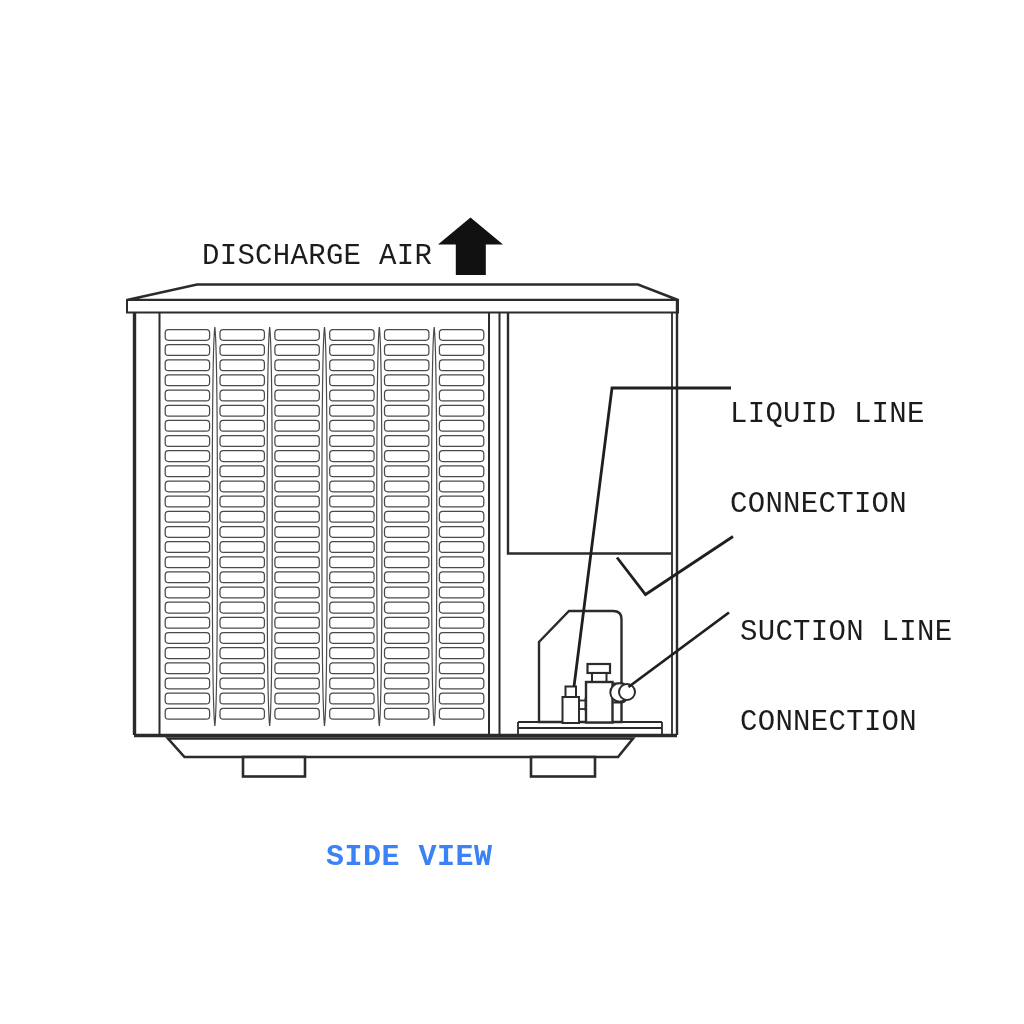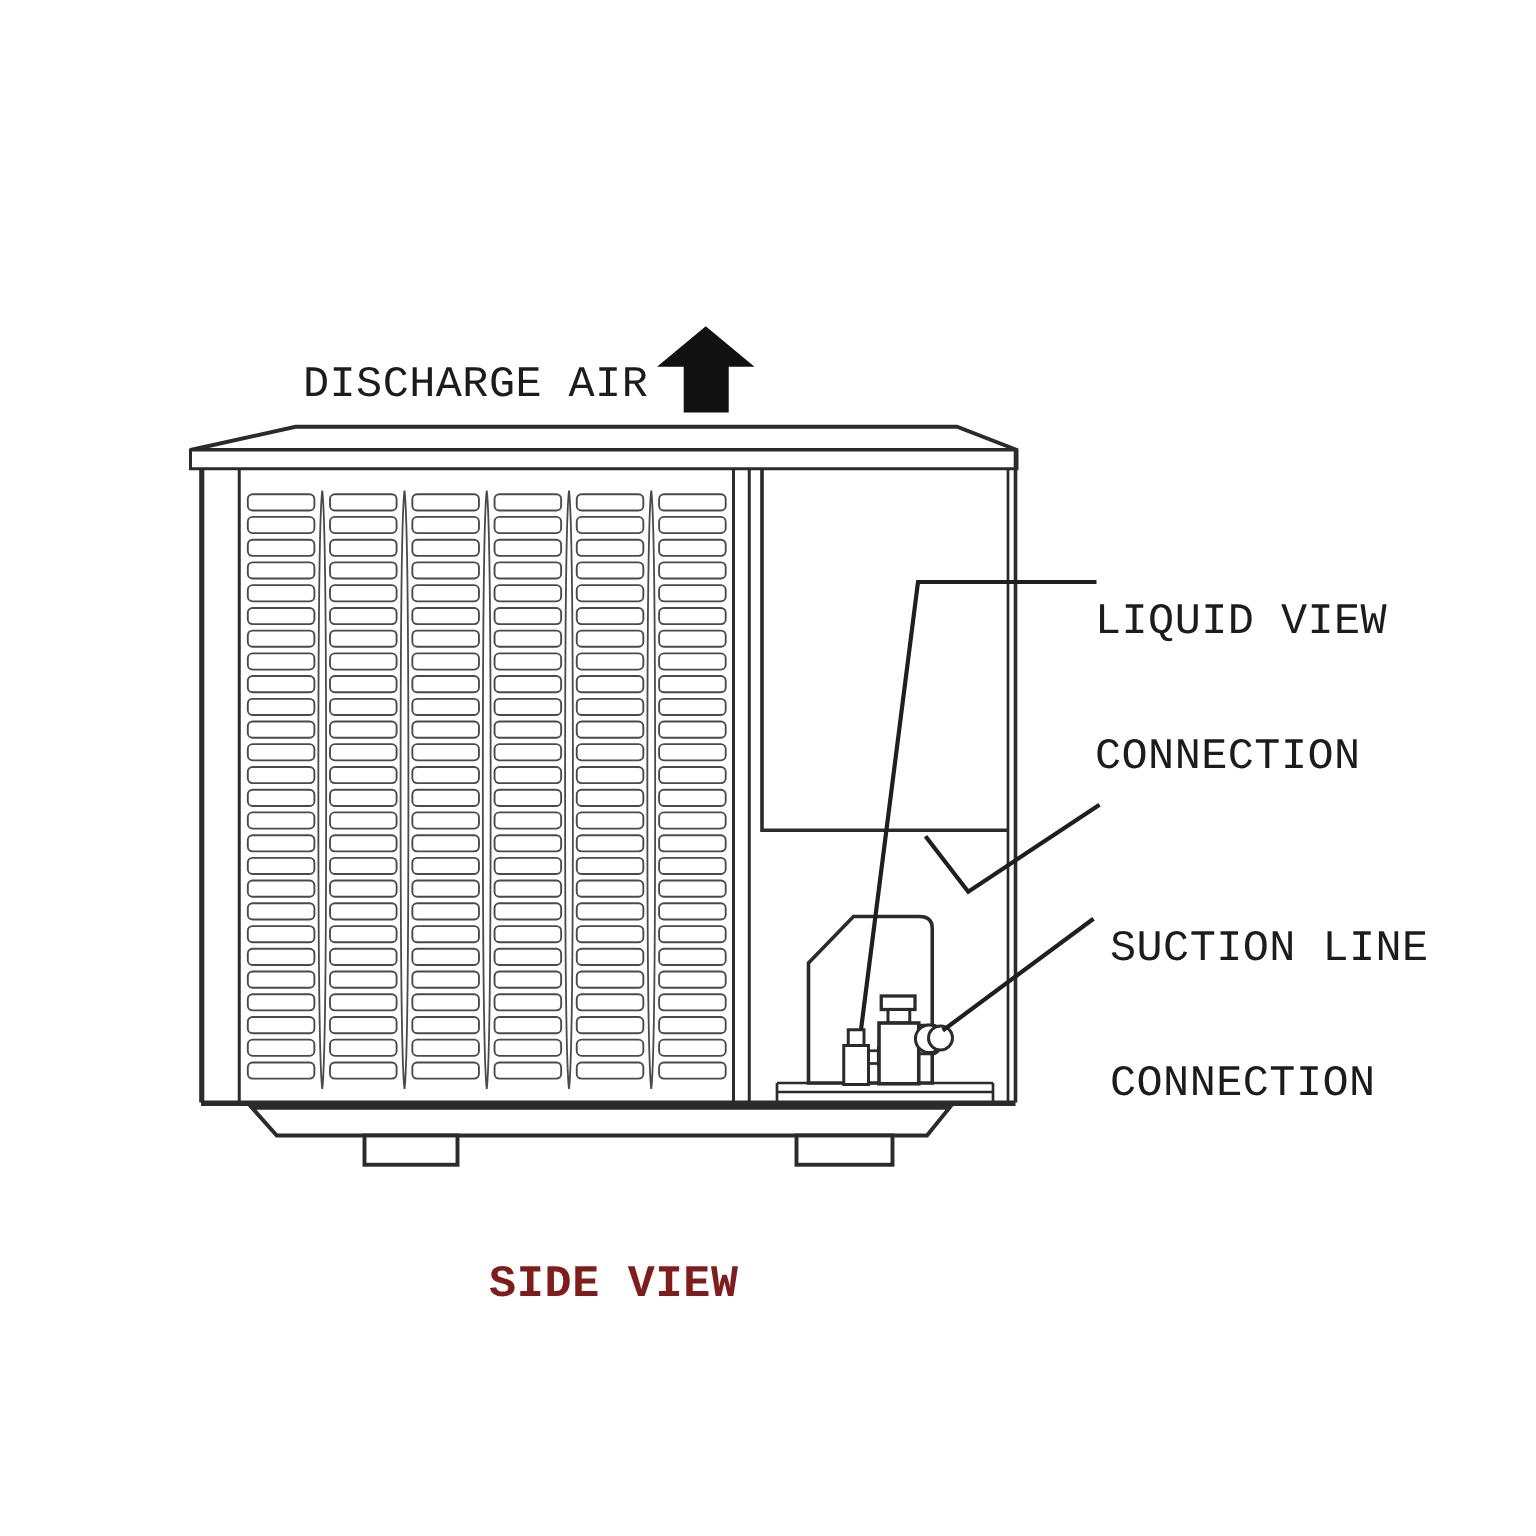--- a/index.html
+++ b/index.html
@@ -3,21 +3,21 @@
 <meta charset="utf-8">
 <style>
   html,body{margin:0;padding:0;background:#fff;}
   #stage{position:relative;width:1024px;height:1024px;background:#fff;overflow:hidden;
          font-family:Liberation Mono, monospace;}
   #art{position:absolute;left:0;top:0;}
   .lbl{position:absolute;font-size:29px;line-height:30px;color:#1c1c1c;
        white-space:pre;letter-spacing:0.3px;}
   .lbl span{display:block;}
   #caption{position:absolute;font-size:30px;line-height:32px;font-weight:bold;
-           color:#7f1d1d;letter-spacing:0.5px;}
+           color:#3b82f6;letter-spacing:0.5px;}
 </style>
 </head>
 <body>
 
 <div id="stage">
 
   <svg id="art" width="1024" height="1024" viewBox="0 0 1024 1024">
 
     <path d="M127,300 L197,284.5 L638,284.5 L678,300 Z" fill="#fff" stroke="#2b2b2b" stroke-width="2.6"></path>
     <rect x="127" y="300" width="551" height="12.5" fill="#fff" stroke="#2b2b2b" stroke-width="2"></rect>
@@ -224,21 +224,21 @@
     <path d="M731,388 H612 L574,686.5" fill="none" stroke="#1f1f1f" stroke-width="2.8"></path>
     <path d="M733,536.5 L645.5,594.5 L617,557.5" fill="none" stroke="#1f1f1f" stroke-width="2.8"></path>
     <path d="M729,612.5 L628.5,687" fill="none" stroke="#1f1f1f" stroke-width="2.8"></path>
 
     <path d="M470.5,217.5 L503,244.5 H485.8 V275 H455.8 V244.5 H438 Z" fill="#111"></path>
   </svg>
 
   <div class="lbl" style="left:202px;top:242px;">DISCHARGE AIR</div>
 
   <div class="lbl" style="left:730px;top:340px;">
-    <span>LIQUID VIEW</span>
+    <span>LIQUID LINE</span>
     <span>CONNECTION</span>
   </div>
 
 
   <div class="lbl" style="left:740px;top:558px;">
     <span>SUCTION LINE</span>
     <span>CONNECTION</span>
   </div>
 
   <div id="caption" style="left:326px;top:841px;">SIDE VIEW</div>

